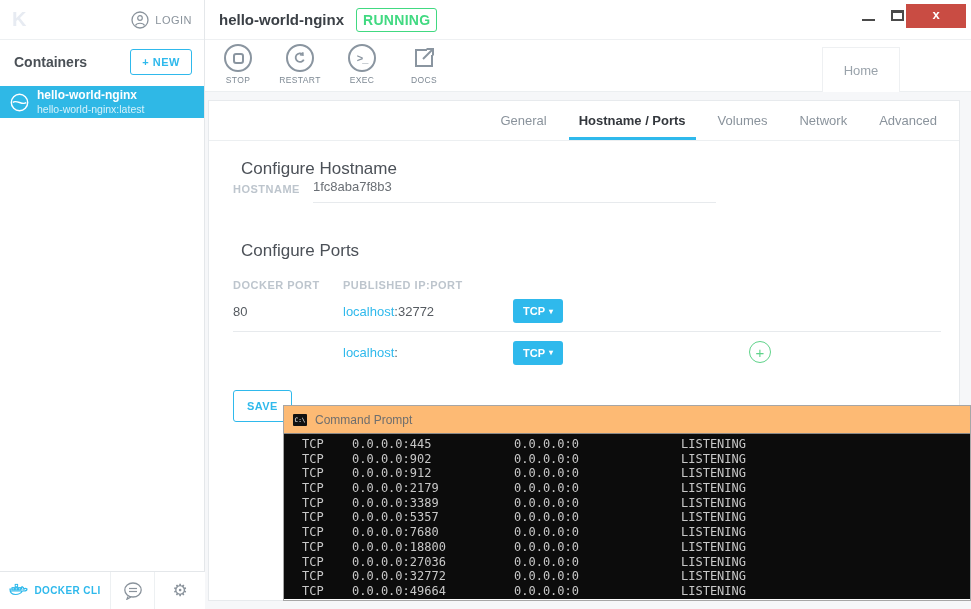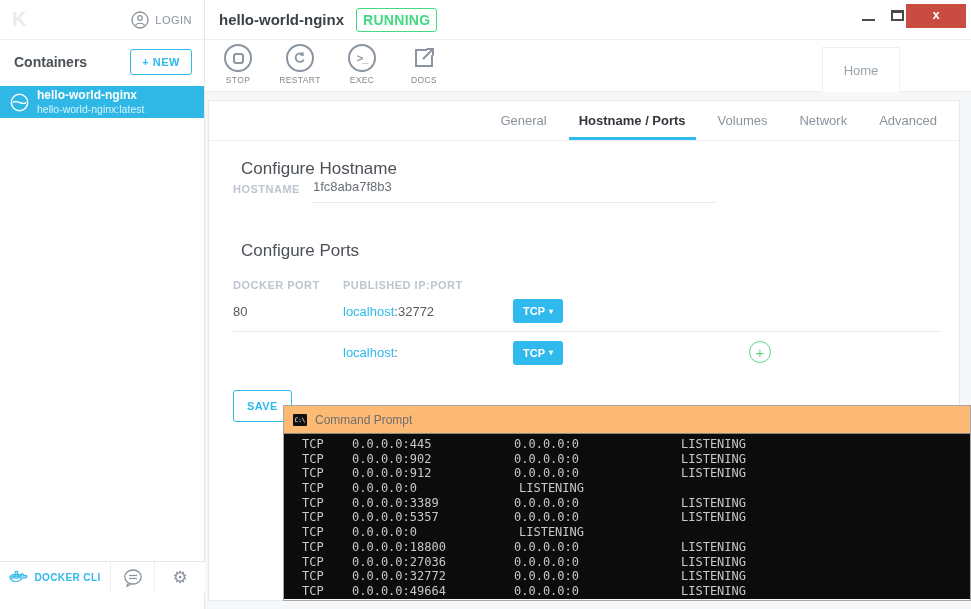--- a/index.html
+++ b/index.html
@@ -20,21 +20,21 @@
     justify-content:space-between; padding:0 12px 0 14px; }
   .containers-title { font-size:14px; color:#4a5056; font-weight:bold; }
   .new-btn { border:1px solid #2fb9ec; color:#2fb9ec; background:#fff;
     font-size:11px; font-weight:bold; padding:6px 11px; border-radius:3px; cursor:pointer;
     letter-spacing:.5px; }
   .container-item { margin-top:2px; height:32px; background:#2fb8e6; color:#fff;
     display:flex; align-items:center; padding:0 10px; gap:8px; cursor:pointer; }
   .container-item .txt { line-height:1.15; }
   .container-item .name { font-size:12px; font-weight:bold; }
   .container-item .image { font-size:10.5px; color:rgba(255,255,255,.8); }
-  .sidebar-footer { position:absolute; bottom:16px; left:0; width:205px; height:32px;
+  .sidebar-footer { position:absolute; bottom:0; left:0; width:205px; height:38px;
     border-top:1px solid #e4e7ea; display:flex; background:#fff; }
   .foot-cell { display:flex; align-items:center; justify-content:center;
     border-right:1px solid #edf0f2; cursor:pointer; }
   .foot-cli { width:111px; gap:6px; }
   .foot-cli .lbl { font-size:10px; font-weight:bold; color:#2fb9ec; letter-spacing:.4px; }
   .foot-chat { width:44px; }
   .foot-gear { width:50px; border-right:none; }
   .gear-glyph { font-size:17px; color:#8a939c; line-height:1; }
   
   .main { position:absolute; left:205px; top:0; width:766px; height:609px; }
@@ -306,40 +306,42 @@
 
   <div class="term-row">
     <span class="t-proto">TCP</span>
     <span class="t-local">0.0.0.0:912</span>
     <span class="t-foreign">0.0.0.0:0</span>
     <span class="t-state">LISTENING</span>
   </div>
 
   <div class="term-row">
     <span class="t-proto">TCP</span>
+    <span class="t-local">0.0.0.0:2179</span>
     <span class="t-foreign">0.0.0.0:0</span>
     <span class="t-state">LISTENING</span>
   </div>
 
   <div class="term-row">
     <span class="t-proto">TCP</span>
     <span class="t-local">0.0.0.0:3389</span>
     <span class="t-foreign">0.0.0.0:0</span>
     <span class="t-state">LISTENING</span>
   </div>
 
   <div class="term-row">
     <span class="t-proto">TCP</span>
     <span class="t-local">0.0.0.0:5357</span>
     <span class="t-foreign">0.0.0.0:0</span>
     <span class="t-state">LISTENING</span>
   </div>
 
   <div class="term-row">
     <span class="t-proto">TCP</span>
+    <span class="t-local">0.0.0.0:7680</span>
     <span class="t-foreign">0.0.0.0:0</span>
     <span class="t-state">LISTENING</span>
   </div>
 
   <div class="term-row">
     <span class="t-proto">TCP</span>
     <span class="t-local">0.0.0.0:18800</span>
     <span class="t-foreign">0.0.0.0:0</span>
     <span class="t-state">LISTENING</span>
   </div>

